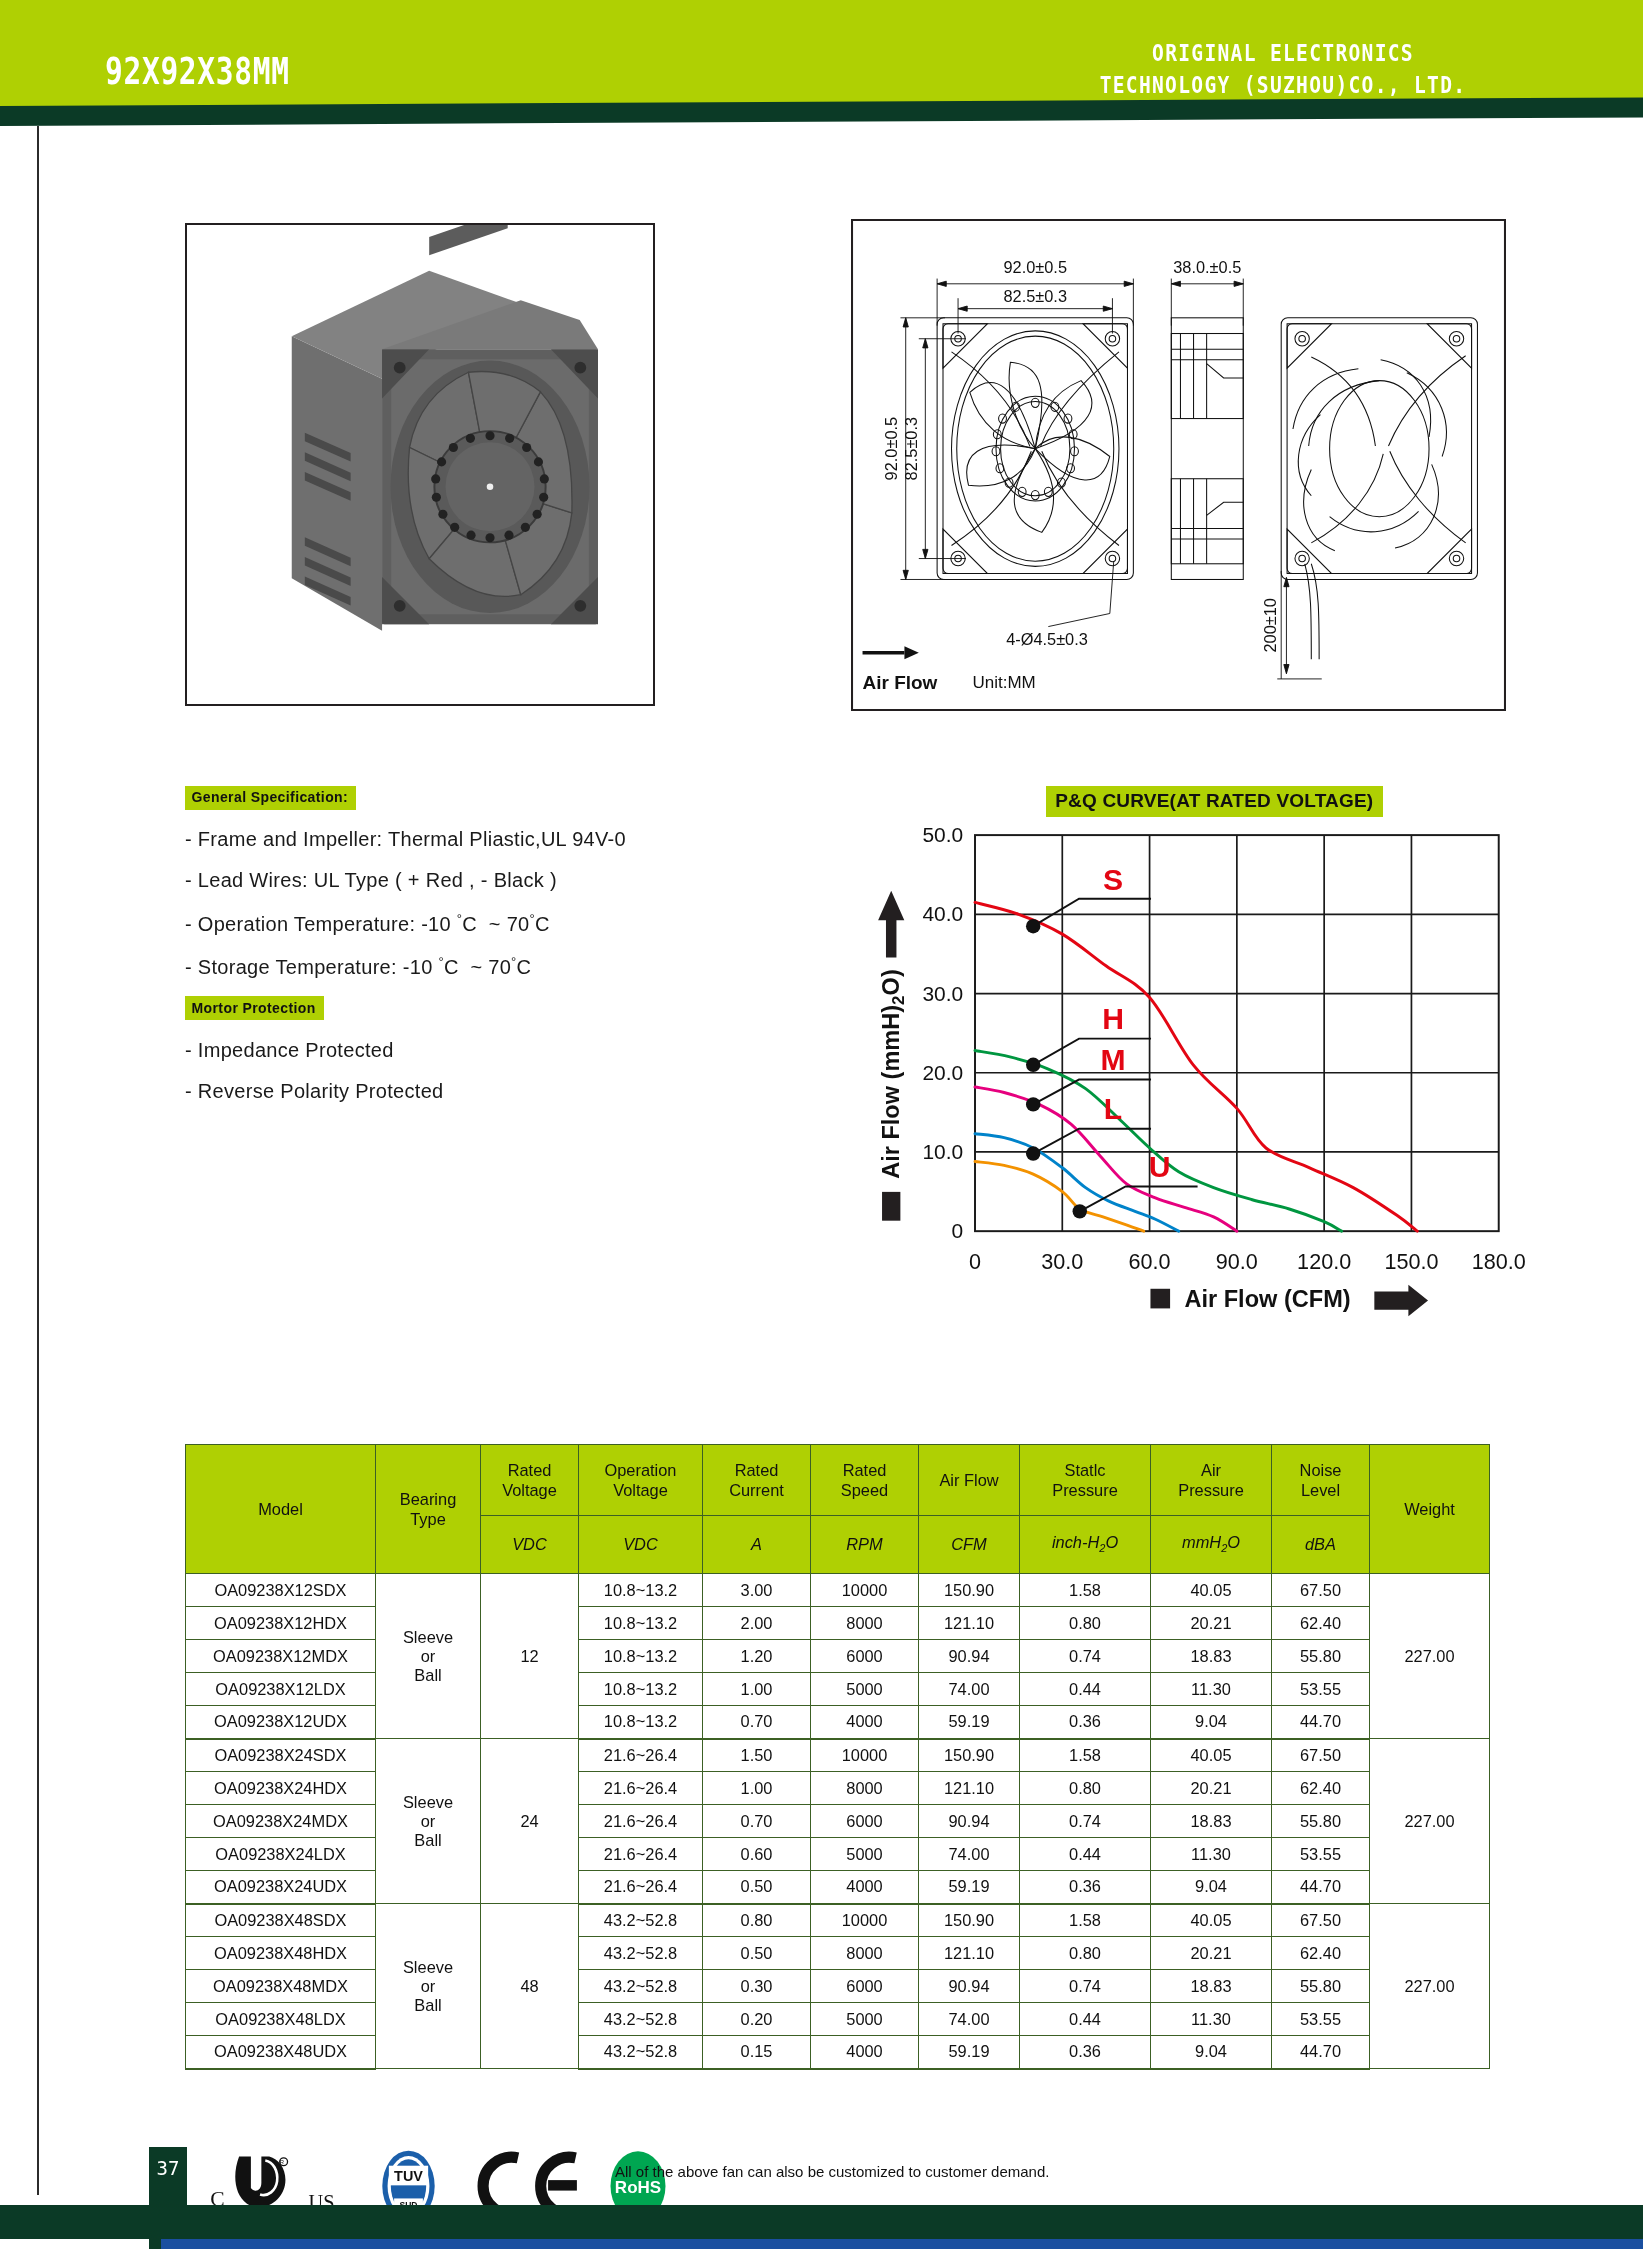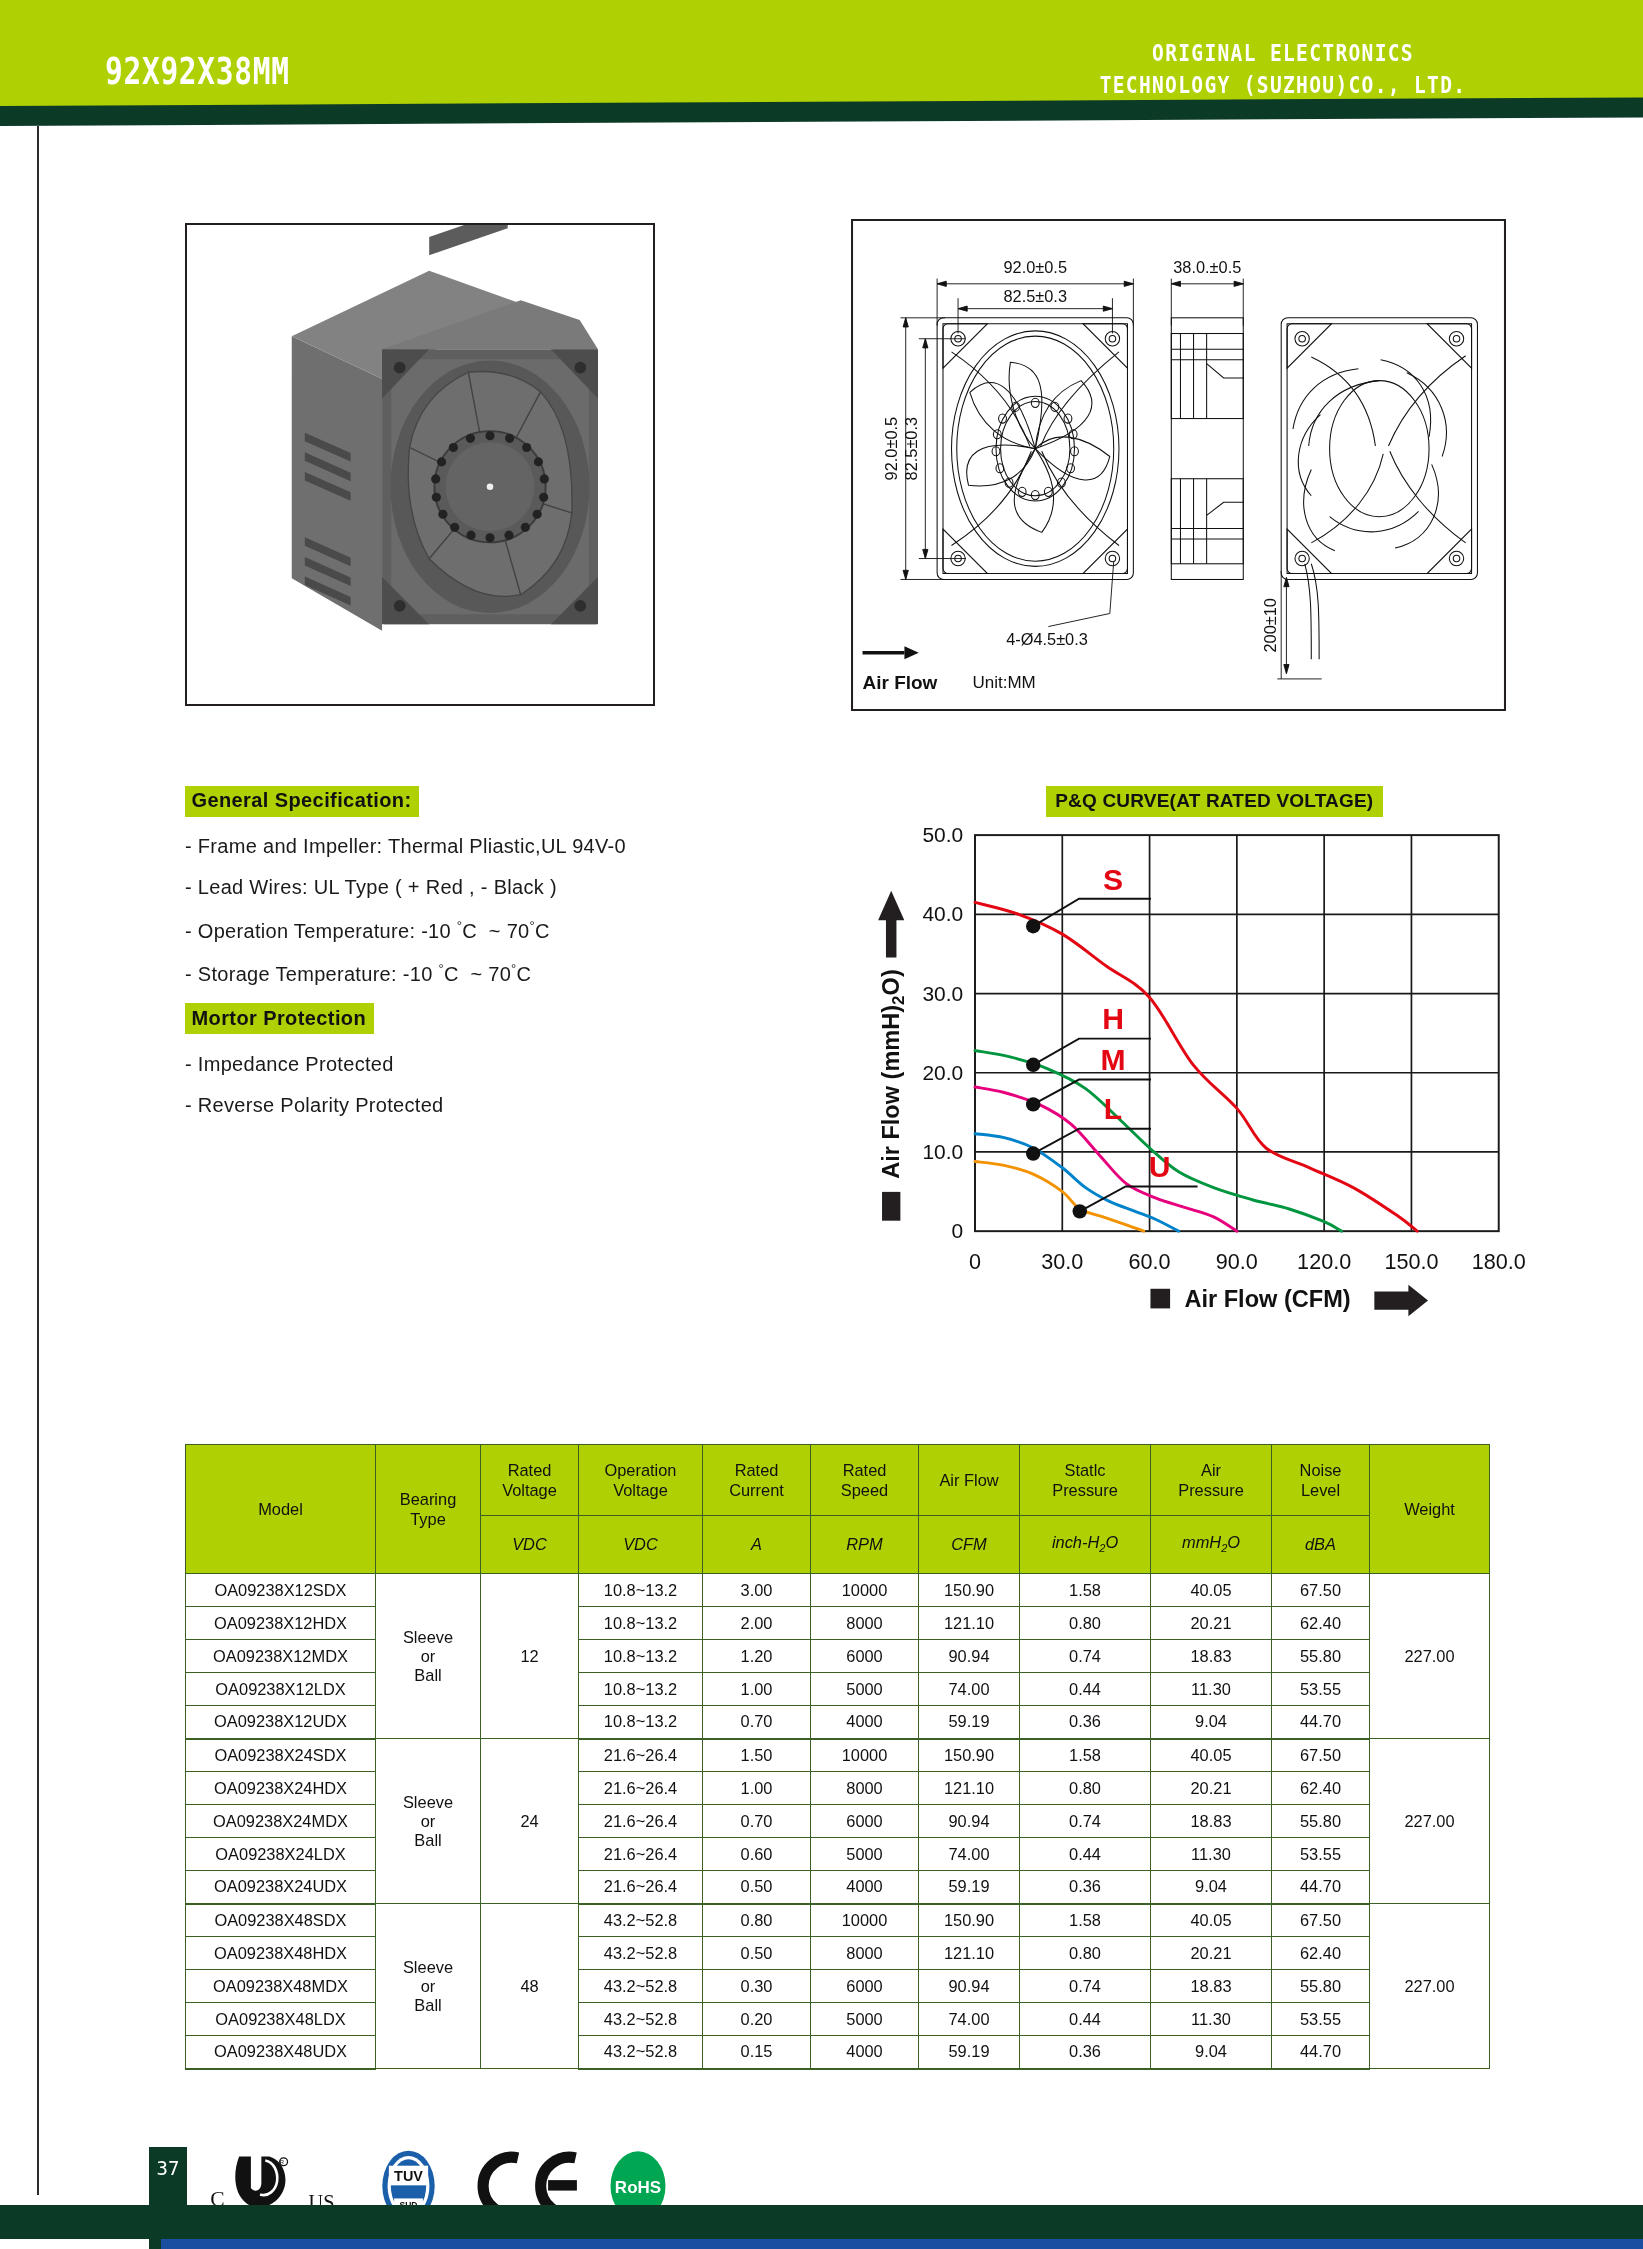--- a/index.html
+++ b/index.html
@@ -57,21 +57,21 @@
   #draw-frame {
     position:absolute; left:851px; top:219px; width:655px; height:492px;
     border:2px solid #231f20; background:#e5e5e5;
   }
   #draw-frame svg { display:block; }
 
   
   #spec-block { position:absolute; left:185px; top:786px; width:576px; }
   .spec-head {
     display:inline-block; background:#AFD003; color:#111;
-    font-size:20px; font-weight:bold; padding:3.3px 7.9px 4.6px 6.5px;
+    font-size:14px; font-weight:bold; padding:3.3px 7.9px 4.6px 6.5px;
     letter-spacing:0.4px;
   }
   .spec-line {
     font-size:20px; color:#1a1a1a; margin-top:18.3px;
     letter-spacing:0.3px; white-space:nowrap;
   }
   .deg { font-size:13px; vertical-align:super; }
   #mortor-head { margin-top:18px; }
 
   
@@ -686,17 +686,18 @@
     <rect x="110" y="46" width="44" height="16" fill="#111"></rect>
   </svg>
 
   <svg class="cert" style="left:393px" width="72" height="72" viewBox="0 0 110 110">
     <ellipse cx="55" cy="55" rx="42" ry="53" fill="#00A651"></ellipse>
     <text x="55" y="66" text-anchor="middle" font-family="Liberation Sans, sans-serif" font-size="26" font-weight="bold" fill="#ffffff">RoHS</text>
   </svg>
 </div>
 
 <div id="footer-notes">
+  <div>All of the above fan can also be customized to customer demand.</div>
 </div>
 
 <div id="footer-bar"></div>
 <div id="footer-bar2"></div>
 
 
 </body></html>

